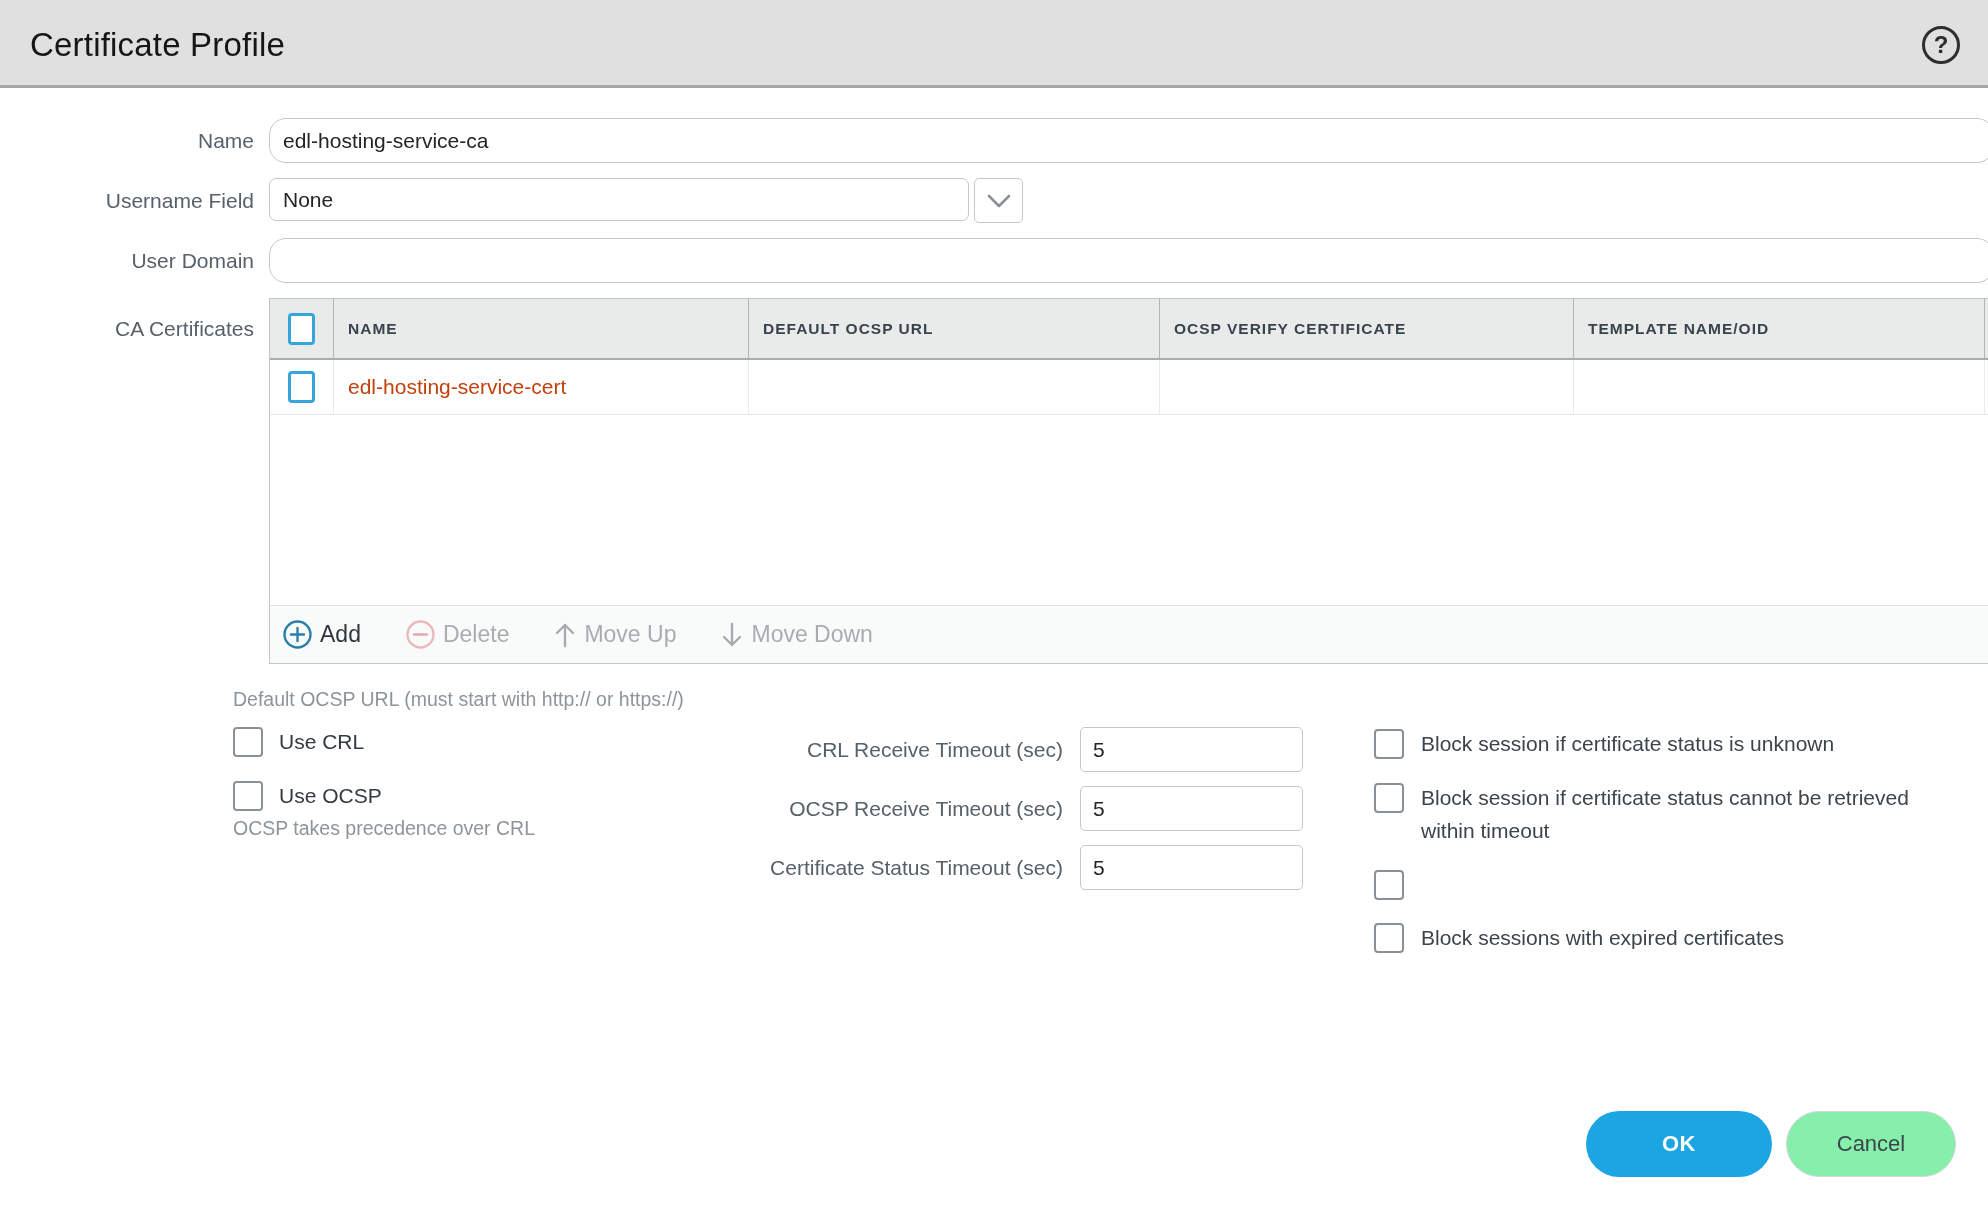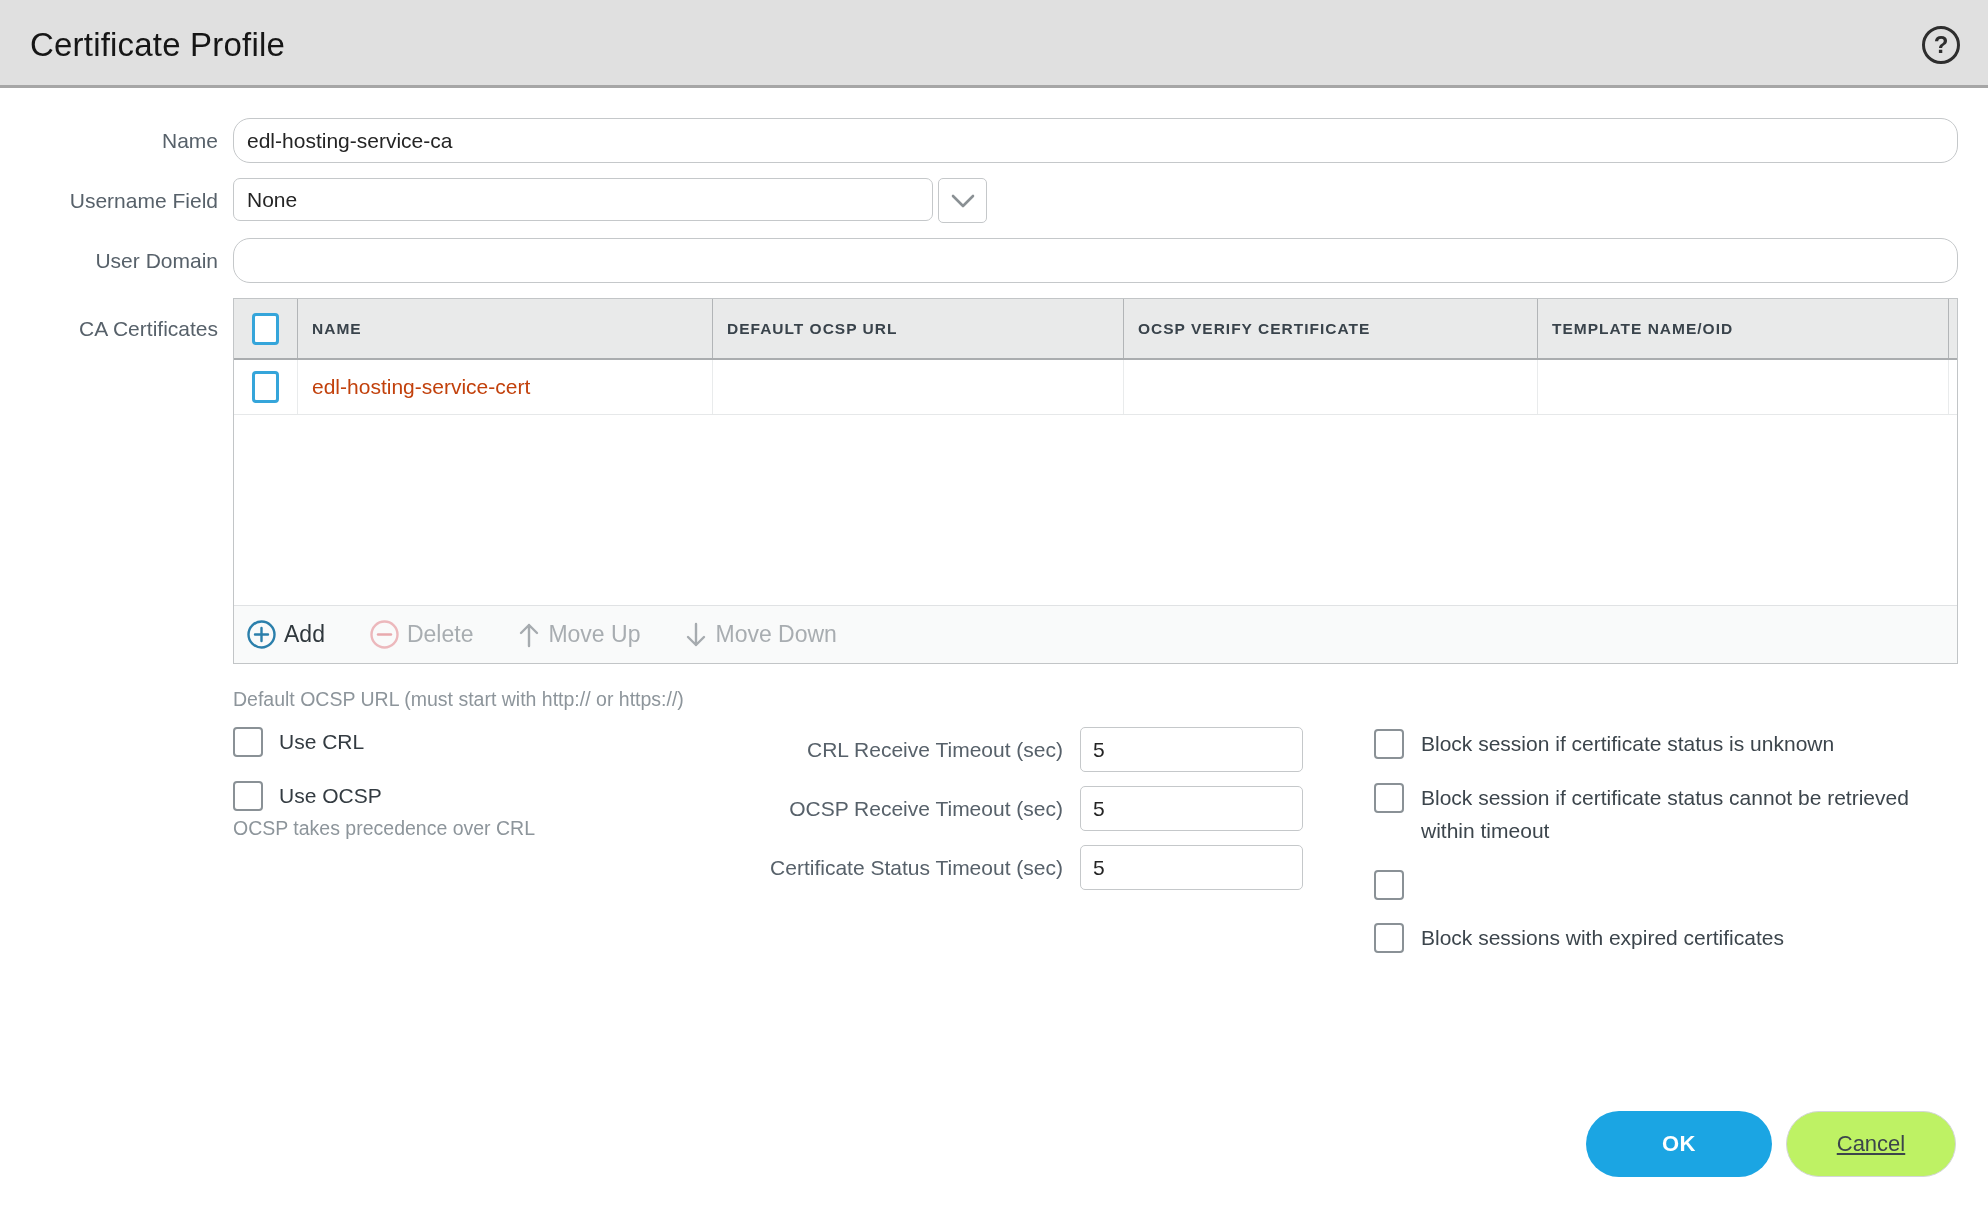--- a/index.html
+++ b/index.html
@@ -17,21 +17,21 @@
   }
   .dlg-title { font-size:33px; font-weight:500; color:#161616; letter-spacing:0.2px; }
   .help-btn {
     margin-left:auto; width:38px; height:38px; border:3px solid #2e2e2e; border-radius:50%;
     display:flex; align-items:center; justify-content:center;
     font-size:24px; font-weight:bold; color:#2e2e2e; cursor:pointer; background:transparent;
   }
 
   
   .dlg-main { padding-top:30px; }
-  .form-row { display:flex; align-items:flex-start; margin-bottom:15px; }
+  .form-row { display:flex; align-items:flex-start; margin-bottom:15px;padding-left:36px; }
   .form-label {
     width:218px; text-align:right; margin-right:15px; flex:none;
     font-size:21px; color:#57616a; line-height:45px; white-space:nowrap;
   }
   .form-field { width:1725px; flex:none; }
 
   .text-input {
     width:100%; height:45px; border:1.5px solid #c5c8ca; border-radius:17px;
     font-family:inherit; font-size:21px; color:#242424; padding:0 13px; background:#fff; outline:none;
   }
@@ -106,21 +106,21 @@
   .blk-label { font-size:21px; color:#3c454c; line-height:33px; }
   .blk-item:nth-of-type(1) .blk-label { max-width:430px; }
   .blk-item:nth-of-type(2) .blk-label { max-width:505px; }
   .blk-item:nth-of-type(3) .blk-label { max-width:450px; }
 
   
   .btn-row { position:absolute; right:32px; top:1111px; display:flex; gap:14px; }
   .btn { height:66px; border-radius:33px; font-family:inherit; font-size:22px; cursor:pointer;
          display:flex; align-items:center; justify-content:center; }
   .btn-ok { width:186px; background:#1ba5e3; border:none; color:#fff; font-weight:bold; letter-spacing:0.5px; }
-  .btn-cancel { width:170px; background:#bef264; border:1.5px solid #d3d6d8; color:#3c454b;text-decoration:underline; }
+  .btn-cancel { width:170px; background:#86efac; border:1.5px solid #d3d6d8; color:#3c454b; }
 
   svg { display:block; }
 </style>
 </head>
 <body>
 
 <div>
 
   <div class="dlg-header">
     <div class="dlg-title">Certificate Profile</div>

